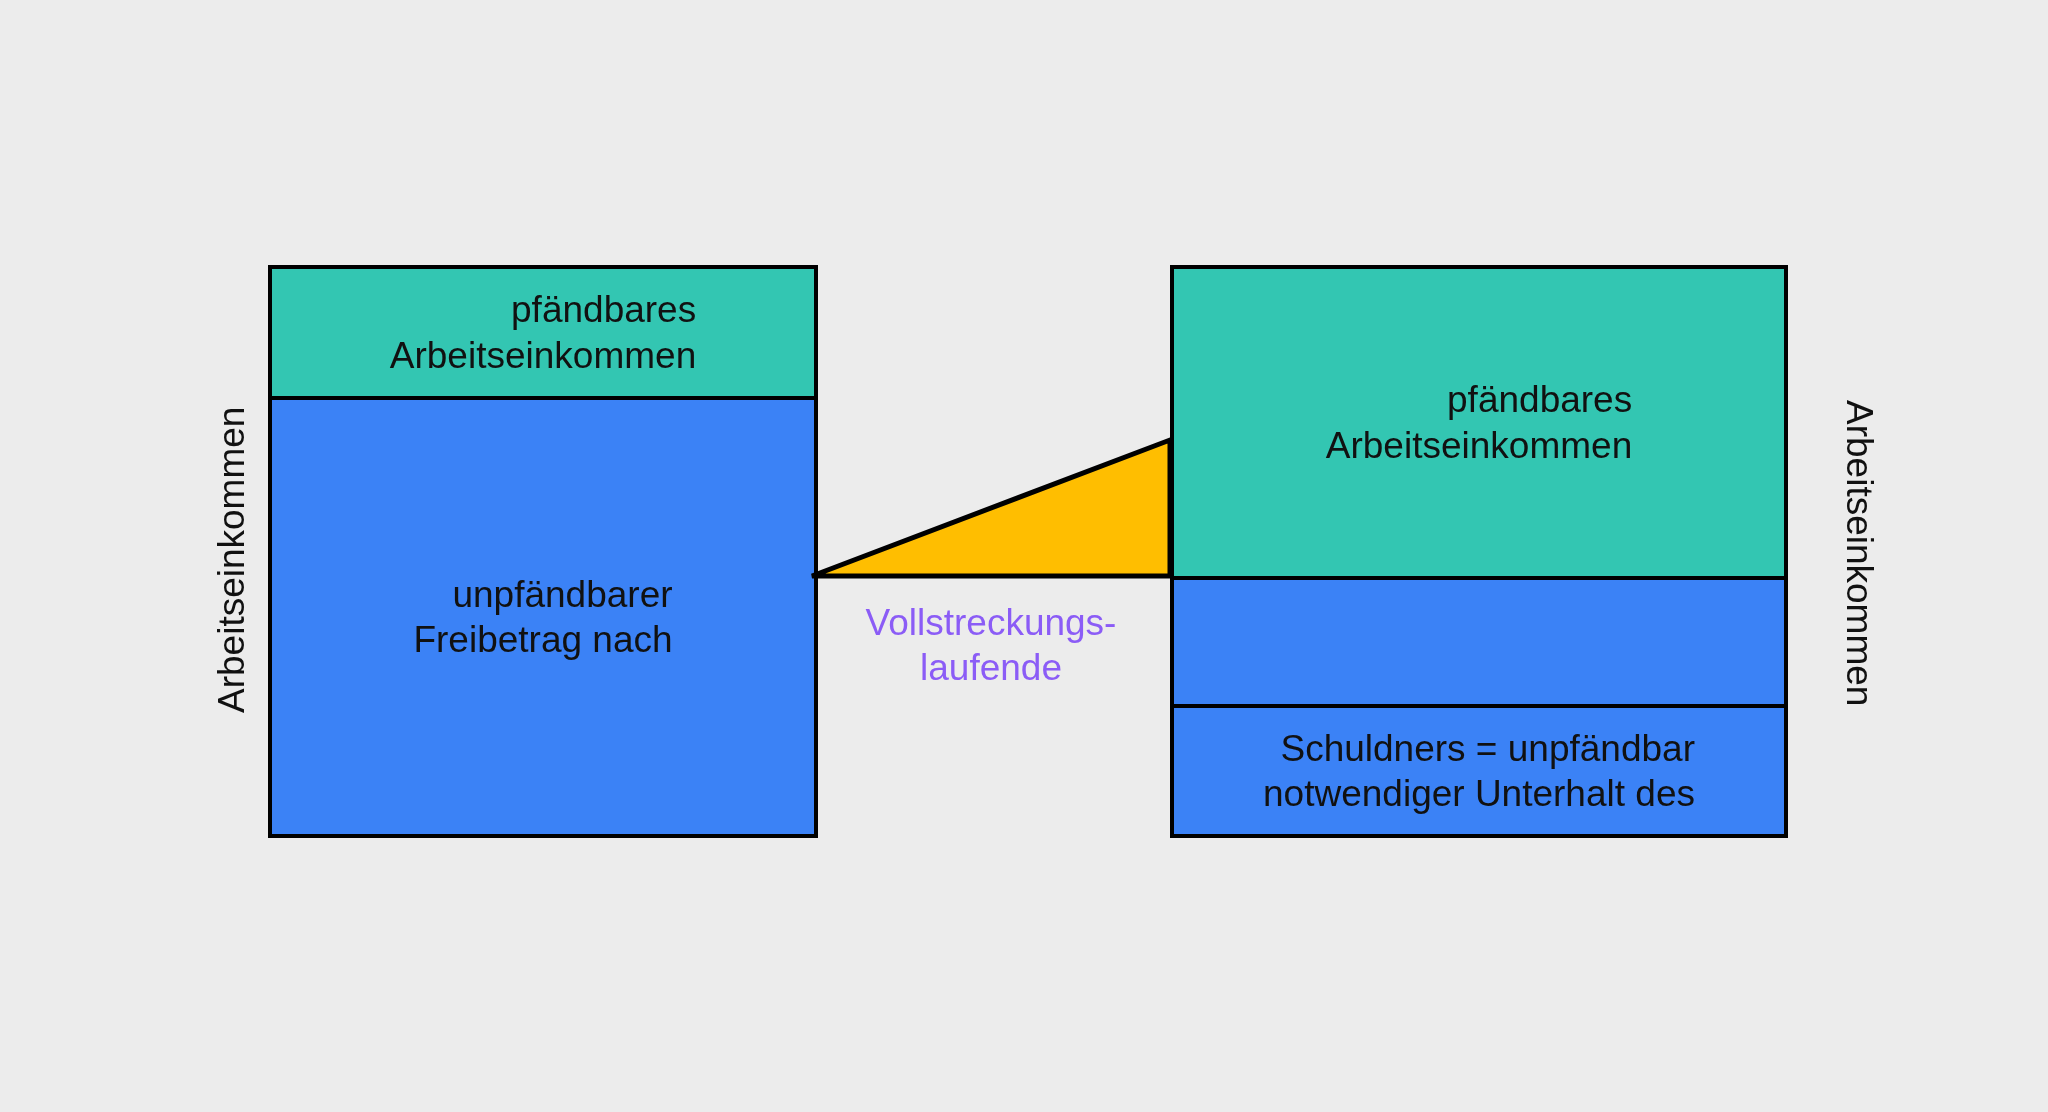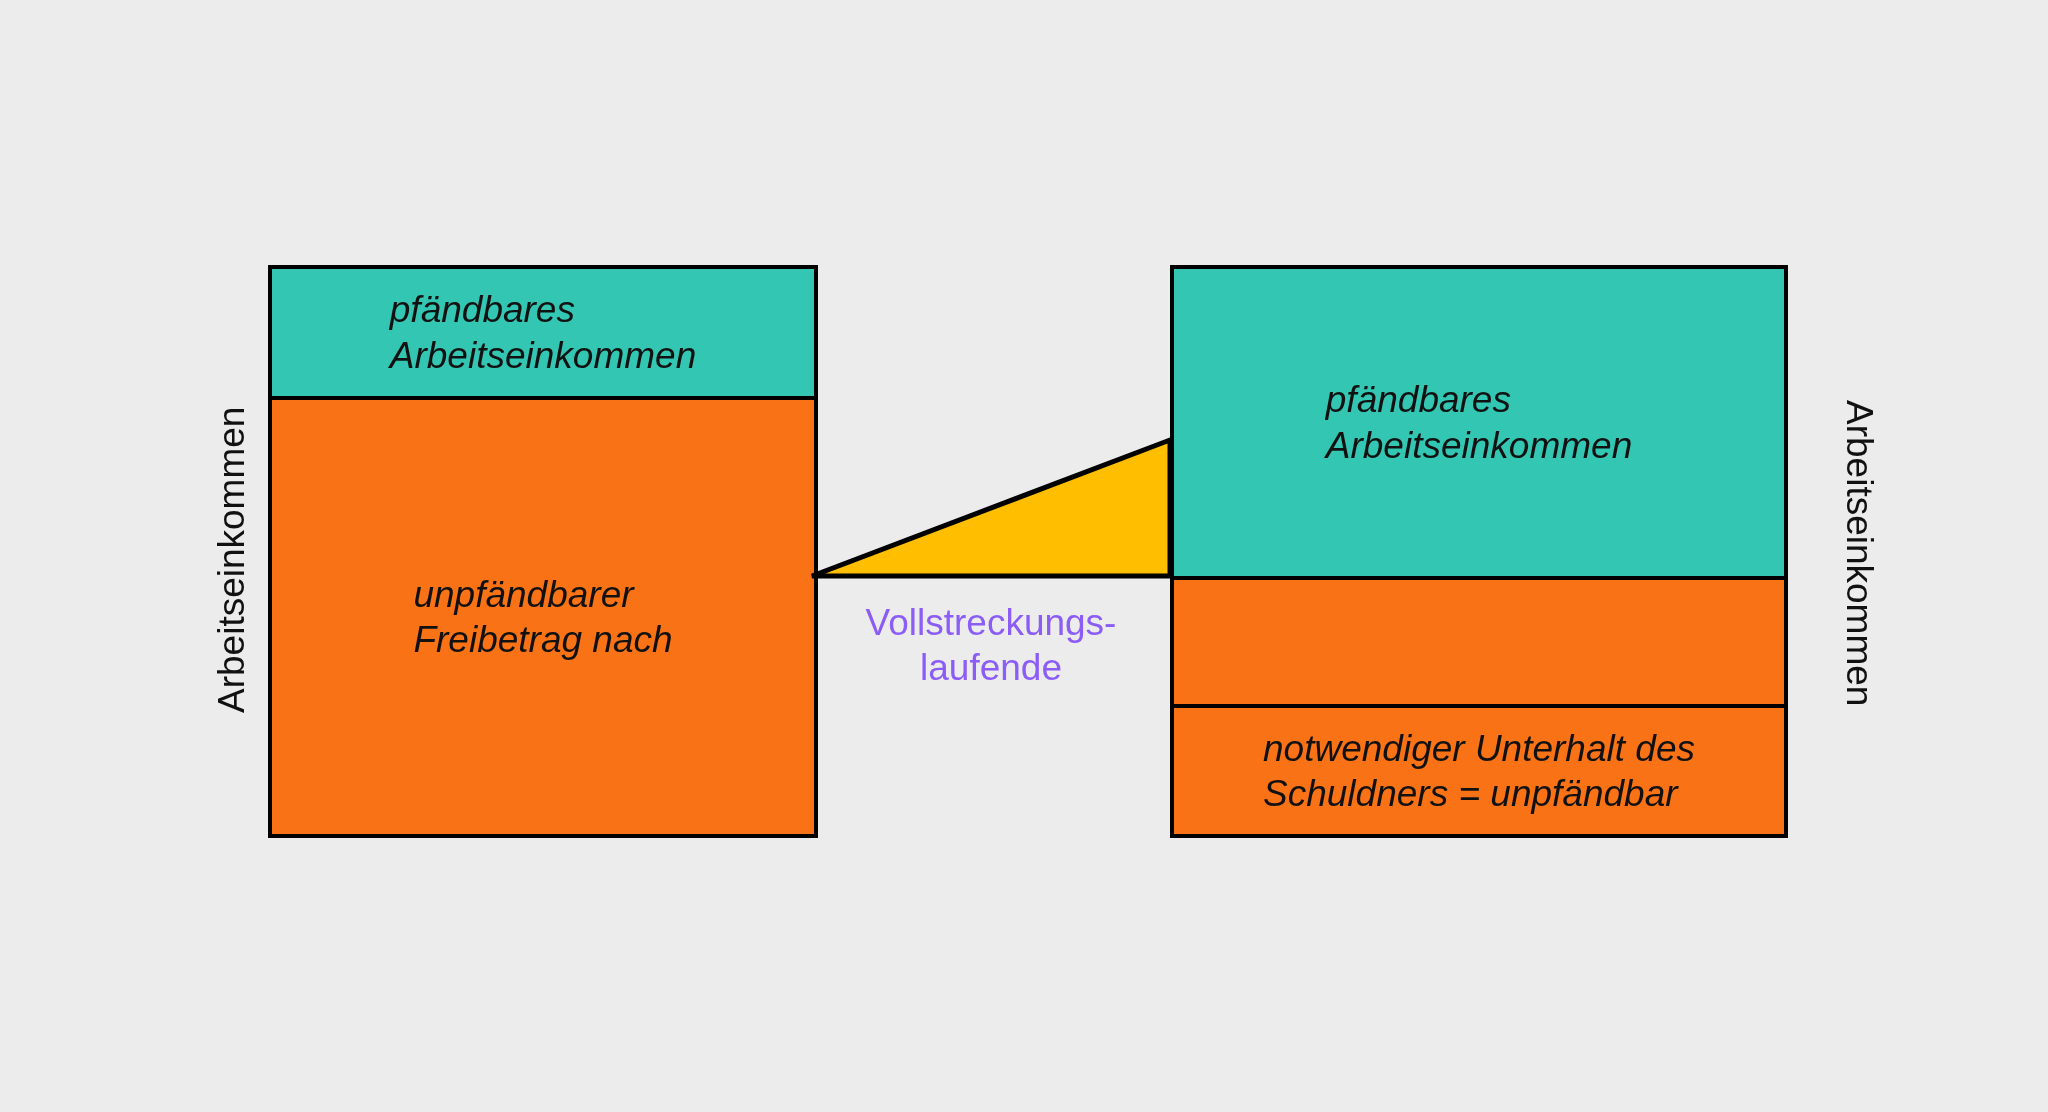--- a/index.html
+++ b/index.html
@@ -44,29 +44,28 @@
   }
 
   
   .box {
     position: absolute;
     box-sizing: border-box;
     border: 4px solid #000000;
     display: flex;
     align-items: center;
     justify-content: center;
-    text-align: left;
+    text-align: right;
     color: #111111;
     font-size: 37px;
     line-height: 1.22;
     padding: 16px 10px;
-    font-style: italic;
   }
   .box.teal { background: #33c6b2; }
-  .box.red  { background: #f97316; }
+  .box.red  { background: #3b82f6; }
 
   
   #left-col {
     position: absolute;
     left: 268px;
     top: 265px;
     width: 550px;
     height: 573px;
   }
   #left-teal {
@@ -176,20 +175,20 @@
       </div>
     </div>
 
     <div class="box red" id="right-red-1">
       <div>
       </div>
     </div>
 
     <div class="box red" id="right-red-2">
       <div>
+        <div>Schuldners = unpfändbar</div>
         <div>notwendiger Unterhalt des</div>
-        <div>Schuldners = unpfändbar</div>
       </div>
     </div>
 
   </div>
 
 </div>
 
 </body></html>

